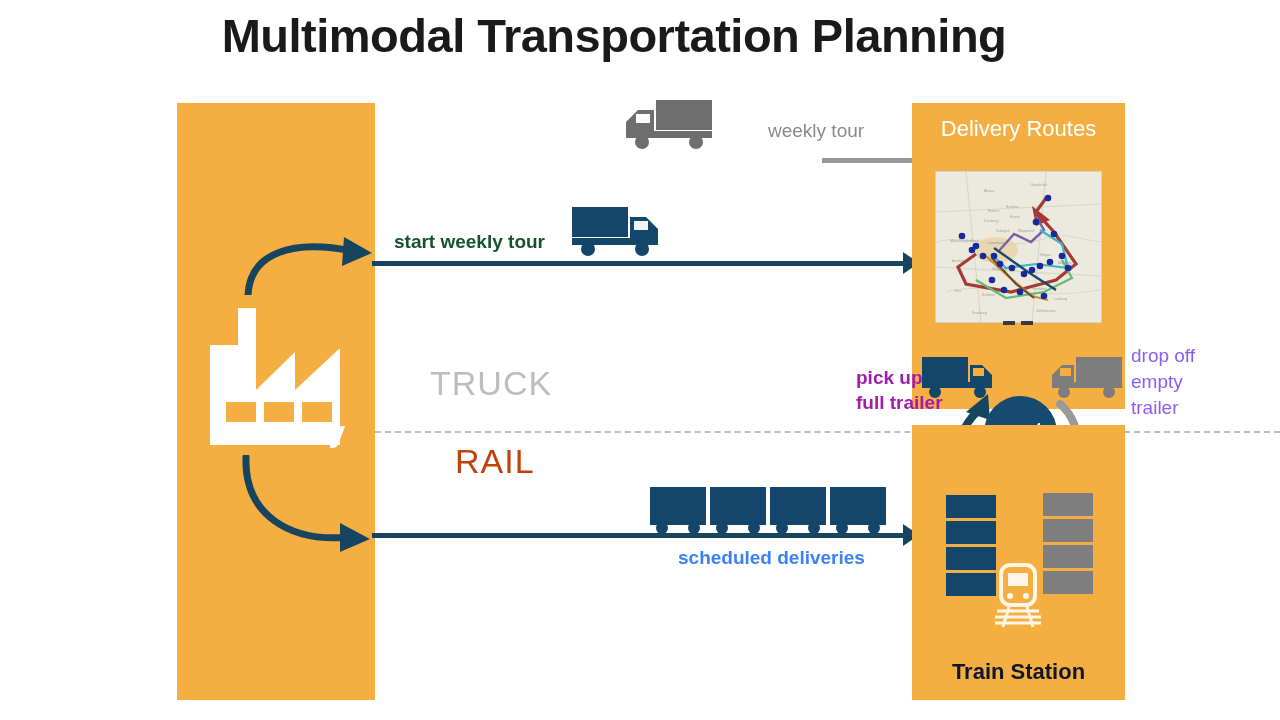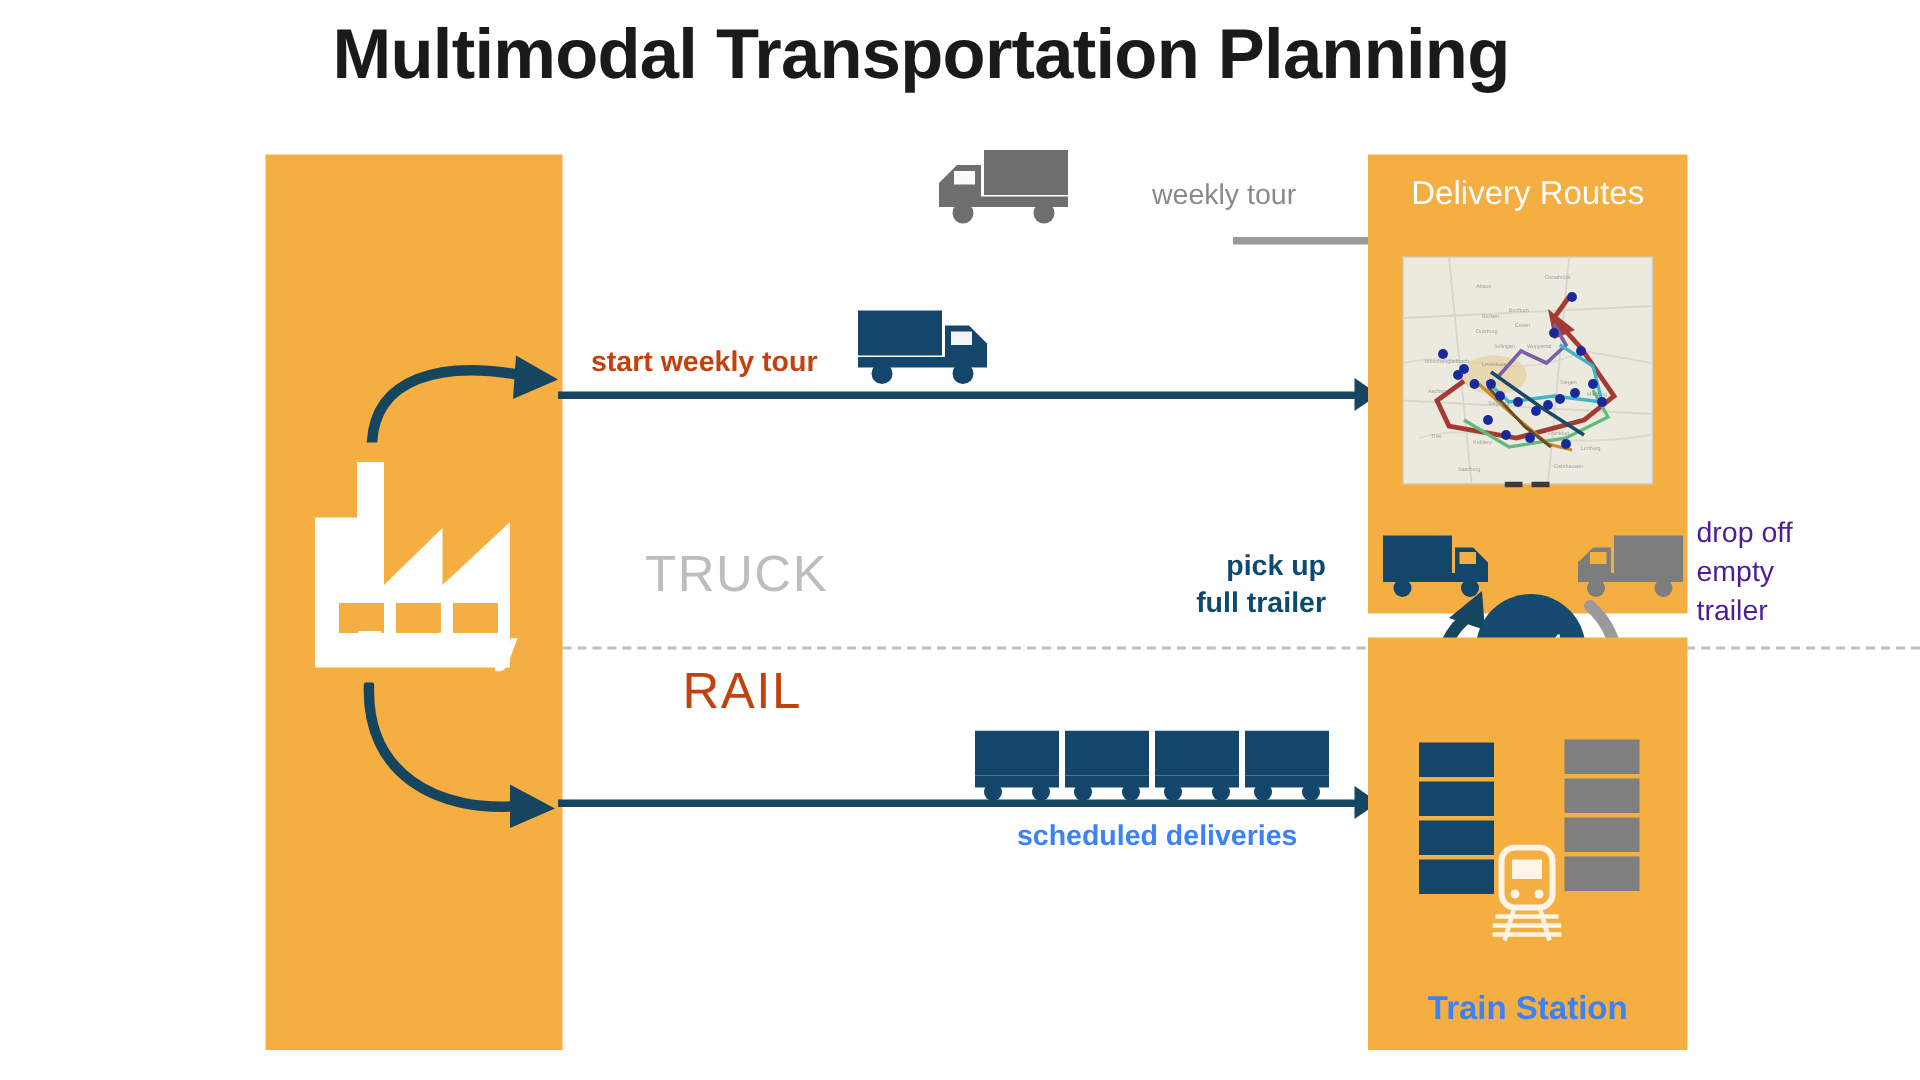--- a/index.html
+++ b/index.html
@@ -23,21 +23,21 @@
 
   
   #factory-icon{left:200px;top:290px;width:155px;height:160px;}
   #factory-label{left:192px;top:415px;width:198px;text-align:center;
      color:#ffffff;font-size:30px;font-weight:bold;}
 
   
   #routes-title{left:912px;top:116px;width:213px;text-align:center;
       color:#ffffff;font-size:22px;font-weight:normal;}
   #station-title{left:912px;top:659px;width:213px;text-align:center;
-      color:#3b82f6;font-size:22px;font-weight:bold;}
+      color:#0f172a;font-size:22px;font-weight:bold;}
 
   
   #map-box{left:936px;top:172px;width:165px;height:150px;background:#e8ecdf;
      box-shadow:0 0 0 1px #d0d4c8;overflow:hidden;}
 
   
   #mode-divider{left:375px;top:431px;width:905px;height:0;
      border-top:2px dashed #bfbfbf;}
   #truck-label{left:430px;top:364px;font-size:34px;color:#bdbdbd;font-weight:normal;letter-spacing:1px;}
   #rail-label{left:455px;top:442px;font-size:34px;color:#c2410c;font-weight:normal;letter-spacing:1px;text-align:right;}
@@ -47,39 +47,39 @@
 
   
   .hline{height:5px;background:#15455f;}
   #arrow1-line{left:372px;top:261px;width:535px;}
   #arrow2-line{left:372px;top:533px;width:535px;}
   .arrowhead{width:0;height:0;border-top:11px solid transparent;
      border-bottom:11px solid transparent;border-left:16px solid #15455f;}
   #arrow1-head{left:903px;top:252px;}
   #arrow2-head{left:903px;top:524px;}
 
-  #label-start{left:394px;top:231px;font-size:19px;font-weight:bold;color:#c2410c;}
+  #label-start{left:394px;top:231px;font-size:19px;font-weight:bold;color:#14532d;}
   #label-sched{left:678px;top:547px;font-size:19px;font-weight:bold;color:#3b82f6;}
 
   
   #weekly-line{left:822px;top:158px;width:112px;height:5px;background:#9a9a9a;}
   #label-weekly{left:768px;top:120px;font-size:19px;color:#8a8a8a;}
 
   
   #swap-circle{left:984px;top:396px;width:73px;height:73px;border-radius:50%;
      background:#164a70;}
   #swap-text{left:984px;top:421px;width:73px;text-align:center;color:#ffffff;
      font-size:16px;}
 
   
-  #label-drop{left:1131px;top:343px;font-size:19px;color:#4c1d95;line-height:26px;}
-
-  
-  #label-pick{left:784px;top:365px;font-size:19px;font-weight:bold;color:#0c4a6e;
-     line-height:25px;text-align:right;width:100px;}
+  #label-drop{left:1131px;top:343px;font-size:19px;color:#8b5cf6;line-height:26px;}
+
+  
+  #label-pick{left:856px;top:365px;font-size:19px;font-weight:bold;color:#a21caf;
+     line-height:25px;width:100px;}
 
   
   .stack{position:absolute;display:flex;flex-direction:column;gap:3px;}
   .slab{width:50px;height:23px;}
   .slab-blue{background:#14466B;}
   .slab-gray{background:#7f7f7f;}
   #stack-blue{left:946px;top:495px;}
   #stack-gray{left:1043px;top:493px;}
 
   

